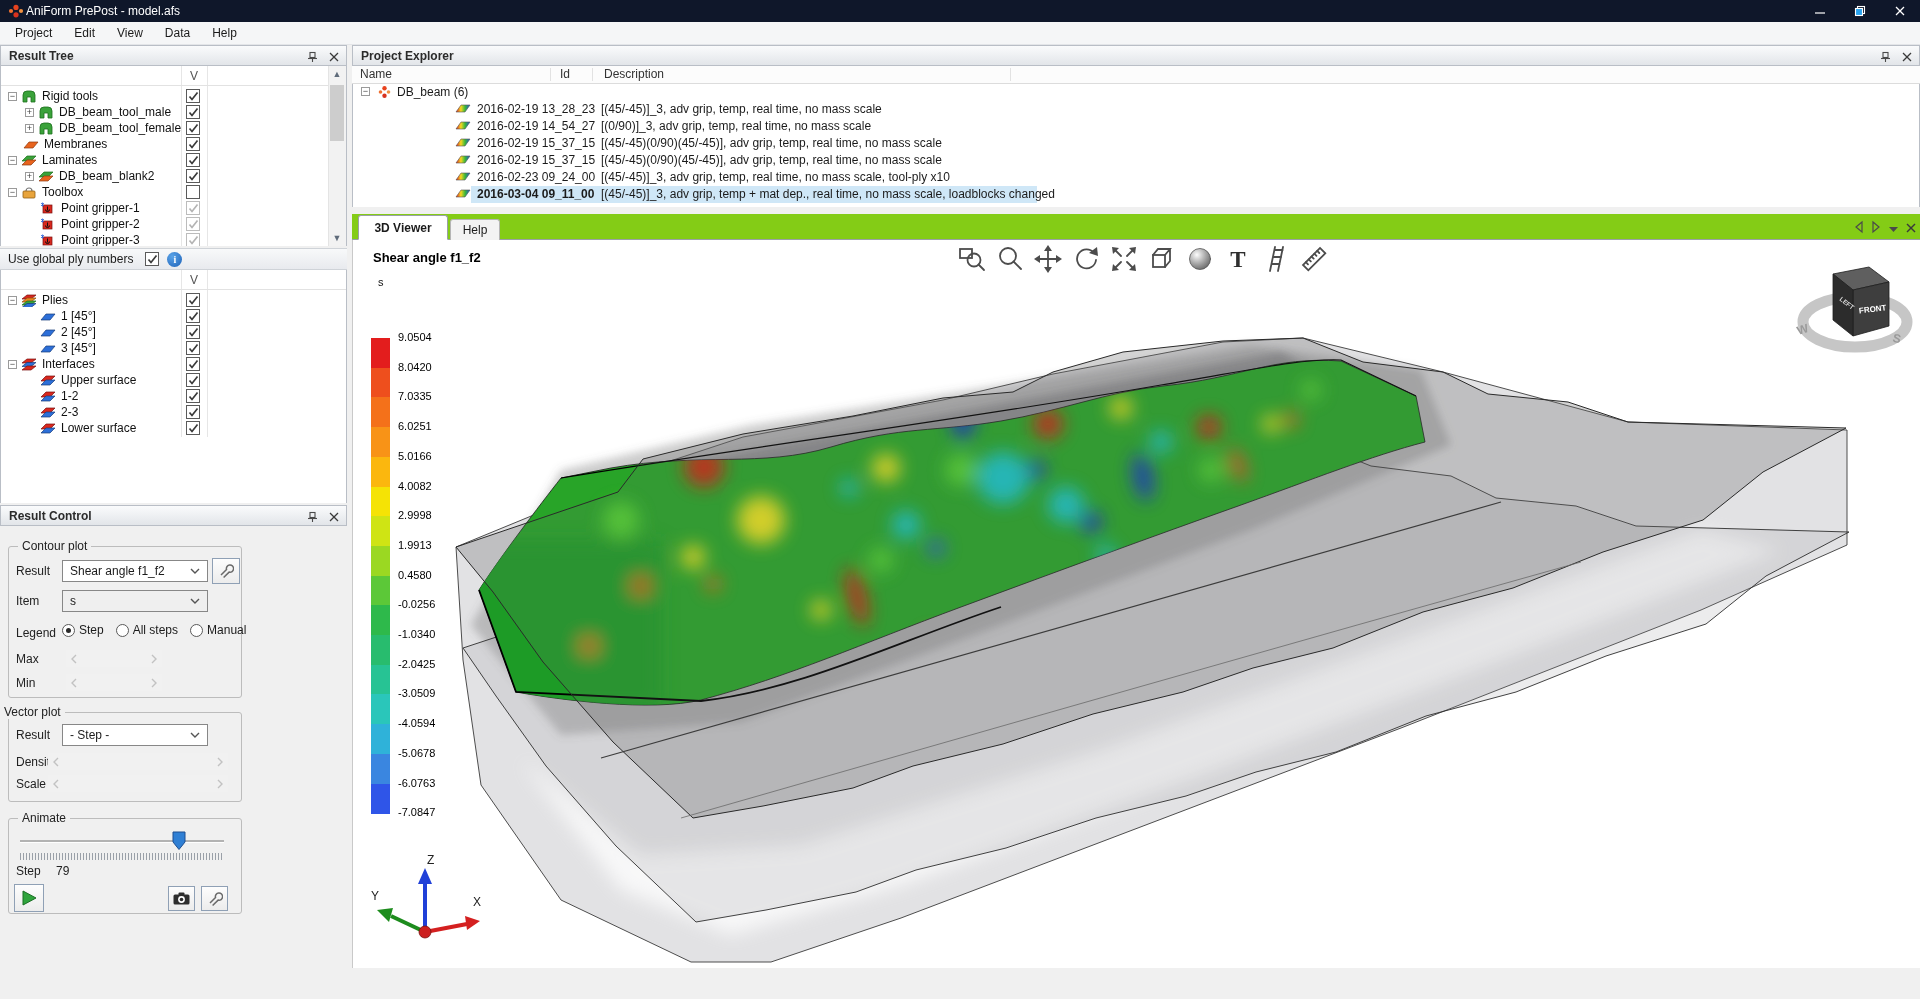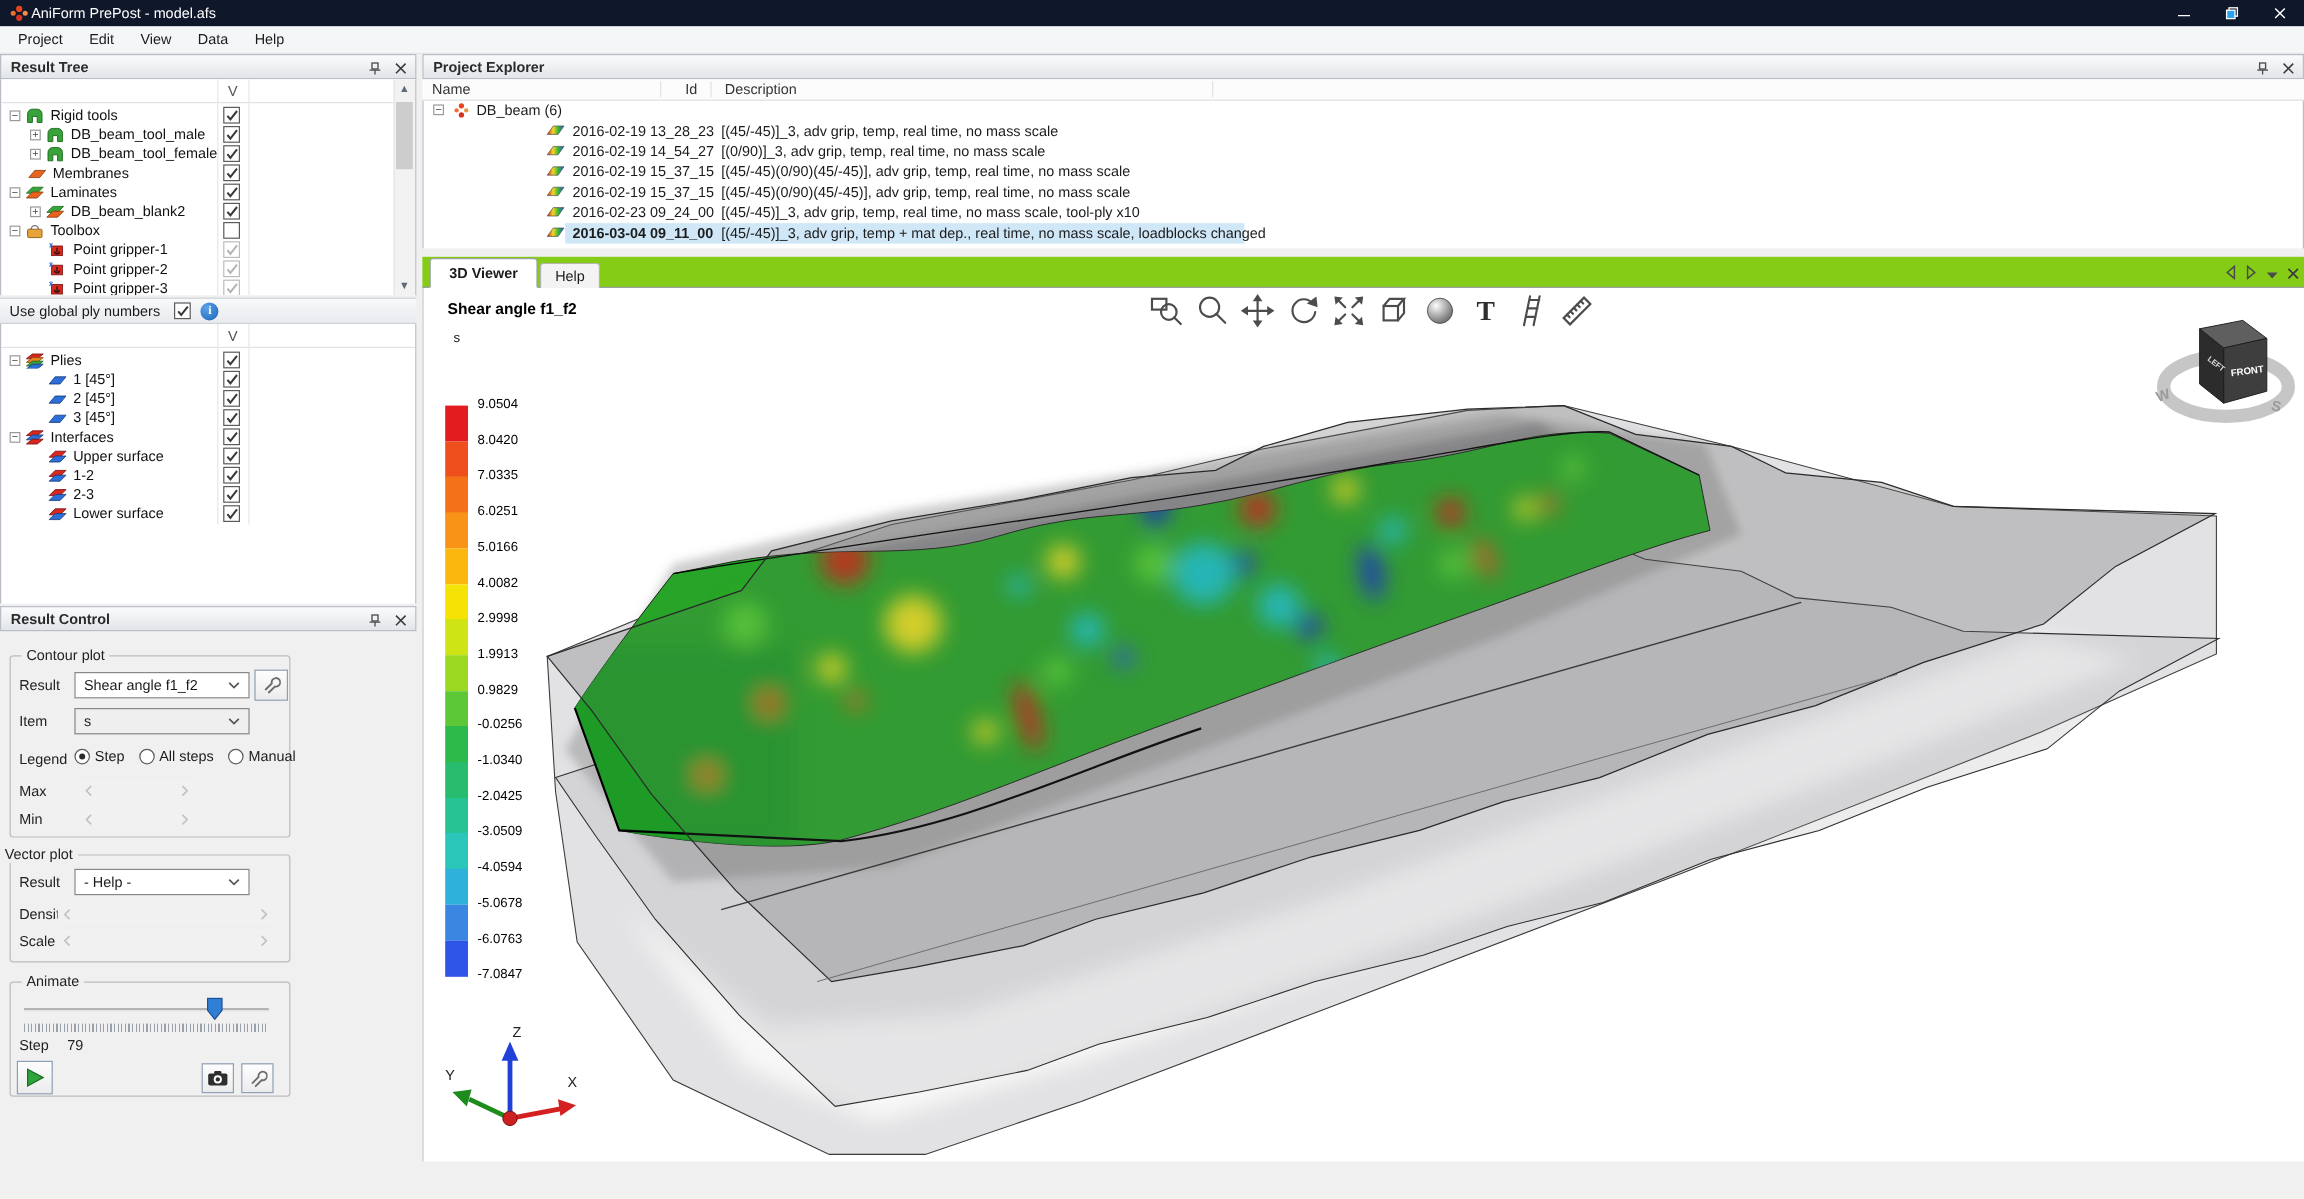--- a/index.html
+++ b/index.html
@@ -521,21 +521,21 @@
       </svg>
     <svg width="6" height="10" fill="none" stroke="#c2c2c2" stroke-width="1.4">
         <path d="M1 1 L5 5 L1 9"></path>
       </svg>
   </div>
 
   <div class="abs groupbox" style="left:8px;top:712px;width:234px;height:90px"></div>
   <span class="group-label" style="left:0;top:705px">Vector plot</span>
   <span class="fld" style="left:16px;top:728px">Result</span>
   <div class="select" style="left:62px;top:724px;width:146px">
-    <span class="sval">- Help -</span>
+    <span class="sval">- Step -</span>
     <svg width="10" height="7" fill="none" stroke="#555" stroke-width="1.4">
         <path d="M1 1 L5 5 L9 1"></path>
       </svg>
   </div>
   <span class="fld" style="left:16px;top:755px">Density</span>
   <div class="spin" style="left:48px;top:753px;width:180px">
     <svg width="6" height="10" fill="none" stroke="#c2c2c2" stroke-width="1.4">
         <path d="M5 1 L1 5 L5 9"></path>
       </svg>
     <svg width="6" height="10" fill="none" stroke="#c2c2c2" stroke-width="1.4">
@@ -593,21 +593,21 @@
       <span class="ph-ic">
           <svg width="10" height="10" stroke="#3a3a3a" stroke-width="1.3">
             <line x1="1" y1="1" x2="9" y2="9"></line>
             <line x1="9" y1="1" x2="1" y2="9"></line>
           </svg>
         </span>
     </span>
   </div>
   <div class="abs" id="pe-colhead">
     <span class="pe-cell" style="left:8px" id="pe-col-0">Name</span>
-    <span class="pe-cell" style="left:219px" id="pe-col-1">Id</span>
+    <span class="pe-cell" style="left:208px" id="pe-col-1">Id</span>
     <span class="pe-cell" style="left:252px" id="pe-col-2">Description</span>
     <div class="pe-colsep" style="left:198px"></div>
     <div class="pe-colsep" style="left:240px"></div>
     <div class="pe-colsep" style="left:658px"></div>
   </div>
   <div class="abs" id="pe-list">
       <div class="pe-row">
         <span class="pe-cell exp" style="left: 8px; top: 3px;">−</span>
         <span class="pe-cell" style="left: 24px;"><svg width="15" height="14" viewBox="0 0 15 14">
             <circle cx="3.5" cy="7" r="1.8" fill="#f07030"></circle>
@@ -917,21 +917,21 @@
         <div class="leg-seg" style="left: 18px; top: 513.8px; height: 30.2px; background: rgb(58, 134, 224);"></div>
         <div class="leg-seg" style="left: 18px; top: 543.5px; height: 30.2px; background: rgb(47, 85, 232);"></div>
         <div class="leg-lab" style="left: 45px; top: 91px;">9.0504</div>
         <div class="leg-lab" style="left: 45px; top: 120.7px;">8.0420</div>
         <div class="leg-lab" style="left: 45px; top: 150.4px;">7.0335</div>
         <div class="leg-lab" style="left: 45px; top: 180.1px;">6.0251</div>
         <div class="leg-lab" style="left: 45px; top: 209.8px;">5.0166</div>
         <div class="leg-lab" style="left: 45px; top: 239.5px;">4.0082</div>
         <div class="leg-lab" style="left: 45px; top: 269.2px;">2.9998</div>
         <div class="leg-lab" style="left: 45px; top: 298.9px;">1.9913</div>
-        <div class="leg-lab" style="left: 45px; top: 328.6px;">0.9829</div>
+        <div class="leg-lab" style="left: 45px; top: 328.6px;">0.4580</div>
         <div class="leg-lab" style="left: 45px; top: 358.3px;">-0.0256</div>
         <div class="leg-lab" style="left: 45px; top: 388px;">-1.0340</div>
         <div class="leg-lab" style="left: 45px; top: 417.7px;">-2.0425</div>
         <div class="leg-lab" style="left: 45px; top: 447.4px;">-3.0509</div>
         <div class="leg-lab" style="left: 45px; top: 477.1px;">-4.0594</div>
         <div class="leg-lab" style="left: 45px; top: 506.8px;">-5.0678</div>
         <div class="leg-lab" style="left: 45px; top: 536.5px;">-6.0763</div>
         <div class="leg-lab" style="left: 45px; top: 566.2px;">-7.0847</div>
       </div>
 

